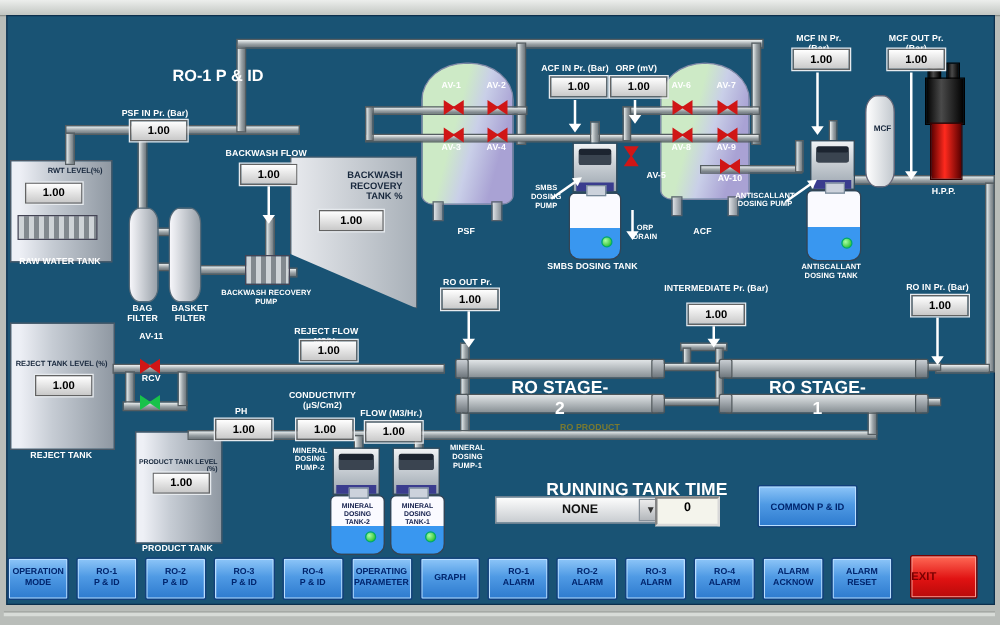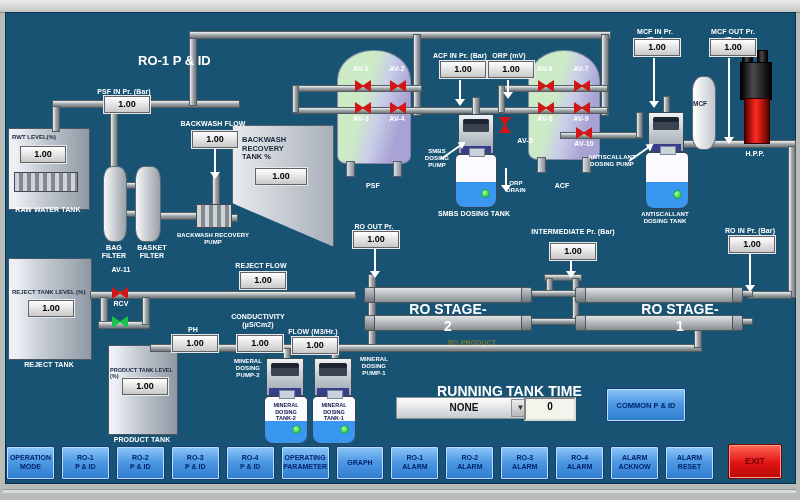--- a/index.html
+++ b/index.html
@@ -3,21 +3,21 @@
 <meta charset="utf-8">
 <style>
   html,body{margin:0;padding:0}
   #screen{position:relative;width:800px;height:500px;background:#b9bdb9;overflow:hidden;
     font-family:"Liberation Sans",sans-serif;-webkit-font-smoothing:antialiased}
   #titlebar{position:absolute;left:0;top:0;width:800px;height:12px;
     background:linear-gradient(180deg,#eceeec,#c2c6c2);border-bottom:1px solid #8a8e8a}
   #canvas{position:absolute;left:5px;top:12px;width:789px;height:470px;background:#195374;border:1px solid #0c2f4c}
   #groove{position:absolute;left:3px;top:489px;width:793px;height:3px;background:#d8dcd8;border-top:1px solid #979b97}
   .lbl{position:absolute;color:#fff;font:bold 7px/1.18 "Liberation Sans",sans-serif;text-align:center;white-space:pre-line;letter-spacing:.1px}
-  .dlbl{position:absolute;color:#17273c;font:bold 6px/1.15 "Liberation Sans",sans-serif;text-align:left;white-space:pre-line}
+  .dlbl{position:absolute;color:#17273c;font:bold 6px/1.15 "Liberation Sans",sans-serif;text-align:right;white-space:pre-line}
   .big{font-size:14px}
   .vbox{position:absolute;width:44px;height:15px;background:linear-gradient(180deg,#ffffff,#c9c9c9);
     border:1px solid #636363;outline:1px solid #e6eaee;color:#000;
     font:bold 9px/15px "Liberation Sans",sans-serif;text-align:center}
   .ph{position:absolute;height:6px;background:linear-gradient(180deg,#eef2f2,#9aa2a6 55%,#6f777c);border:1px solid #555d61}
   .pv{position:absolute;width:6px;background:linear-gradient(90deg,#eef2f2,#9aa2a6 55%,#6f777c);border:1px solid #555d61}
   .arrow{position:absolute;width:2px;background:#fff}
   .arrow::after{content:"";position:absolute;left:-4px;bottom:-6px;border-left:5px solid transparent;border-right:5px solid transparent;border-top:7px solid #fff}
   .ptr{position:absolute;width:24px;height:2px;background:#fff;transform:rotate(-35deg);transform-origin:left center}
   .ptr::after{content:"";position:absolute;right:-6px;top:-3px;border-top:4px solid transparent;border-bottom:4px solid transparent;border-left:7px solid #fff}
@@ -46,21 +46,21 @@
   .hppmotor{position:absolute;background:linear-gradient(90deg,#000,#4a4a4a 40%,#000);border:1px solid #000}
   .hppbody{position:absolute;background:linear-gradient(90deg,#5a0000,#ff2a1e 45%,#5a0000);border:1px solid #300}
   .navrow{position:absolute;left:6px;top:446px;width:708px;height:34px;display:flex;gap:6px}
   .navbtn{flex:1;background:linear-gradient(180deg,#8ec6f8 0%,#4f9ae4 45%,#2d7ace 100%);
     border:1px solid #123f7a;box-shadow:inset 0 0 0 1px #b9ddff;border-radius:2px;color:#00256e;
     font:bold 7px/1.25 "Liberation Sans",sans-serif;display:flex;align-items:center;justify-content:center;
     text-align:center;white-space:pre-line;cursor:pointer;padding:0}
   .exitbtn{position:absolute;left:728px;top:444px;width:52px;height:33px;
     background:linear-gradient(180deg,#ff6a56 0%,#e01212 55%,#b80a0a 100%);border:1px solid #7a0000;
     box-shadow:inset 0 0 0 1px #ff9c90;border-radius:2px;color:#7a0000;
-    font:bold 9px/33px "Liberation Sans",sans-serif;text-align:center;cursor:pointer}
+    font:bold 9px/33px "Liberation Sans",sans-serif;text-align:left;cursor:pointer}
   .cbtn{position:absolute;left:606px;top:388px;width:78px;height:32px;
     background:linear-gradient(180deg,#8ec6f8 0%,#4f9ae4 45%,#2d7ace 100%);border:1px solid #123f7a;
     box-shadow:inset 0 0 0 1px #b9ddff;border-radius:2px;color:#00256e;
     font:bold 7.5px/1.2 "Liberation Sans",sans-serif;display:flex;align-items:center;justify-content:center;text-align:center;cursor:pointer}
   .dd{position:absolute;left:396px;top:397px;width:134px;height:20px;background:linear-gradient(180deg,#fdfdfd,#c8ccd0);
     border:1px solid #86909a;font:bold 10px/20px "Liberation Sans",sans-serif;text-align:center;color:#101010;cursor:pointer}
   .ddarr{position:absolute;right:1px;top:1px;width:17px;height:16px;background:linear-gradient(180deg,#ececec,#b4b8bc);
     border:1px solid #86909a;color:#333;font-size:8px;line-height:16px;text-align:center}
   .ctbox{position:absolute;left:524px;top:397px;width:48px;height:20px;background:#f4f4ec;border:2px inset #d8d8d8;
     color:#000;font:bold 10px/16px "Liberation Sans",sans-serif;text-align:center}
@@ -233,21 +233,21 @@
 PUMP</div>
   <div class="lbl" style="left:428px;top:210px;width:92px">SMBS DOSING TANK</div>
   <div class="lbl" style="left:500px;top:180px;width:32px;font-size:6px">ORP
 DRAIN</div>
   <div class="lbl" style="left:580px;top:154px;width:64px;font-size:6px">ANTISCALLANT
 DOSING PUMP</div>
   <div class="lbl" style="left:630px;top:211px;width:70px;font-size:6px">ANTISCALLANT
 DOSING TANK</div>
   <div class="dlbl" style="left:693px;top:100px;width:20px;font-size:6.5px">MCF</div>
   <div class="lbl" style="left:736px;top:150px;width:38px">H.P.P.</div>
-  <div class="lbl big" style="left:640px;top:301px;width:80px">RO STAGE-1</div>
+  <div class="lbl big" style="left:614px;top:301px;width:80px">RO STAGE-1</div>
   <div class="lbl big" style="left:408px;top:301px;width:80px">RO STAGE-2</div>
   <div class="lbl oliv" style="left:440px;top:339px;width:64px">RO PRODUCT</div>
   <div class="lbl" style="left:10px;top:361px;width:78px">REJECT TANK</div>
   <div class="lbl" style="left:104px;top:436px;width:76px">PRODUCT TANK</div>
   <div class="lbl" style="left:228px;top:358px;width:40px;font-size:6px">MINERAL
 DOSING
 PUMP-2</div>
   <div class="lbl" style="left:352px;top:356px;width:44px;font-size:6px">MINERAL
 DOSING
 PUMP-1</div>

